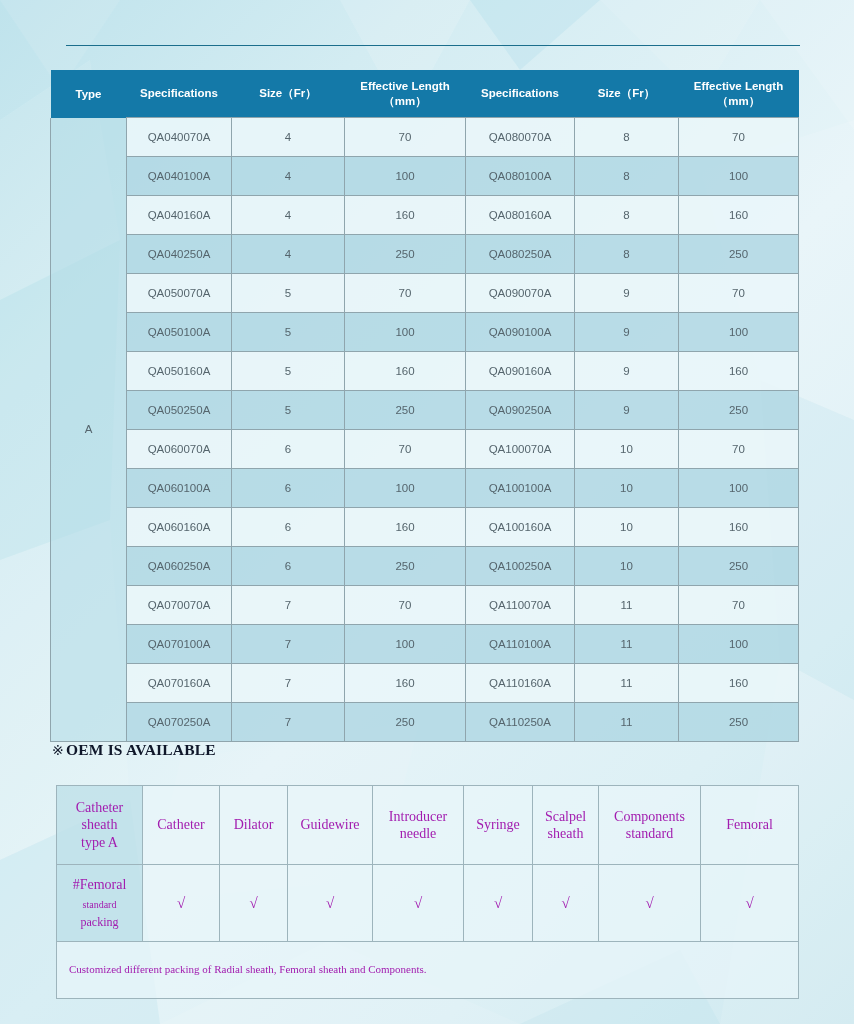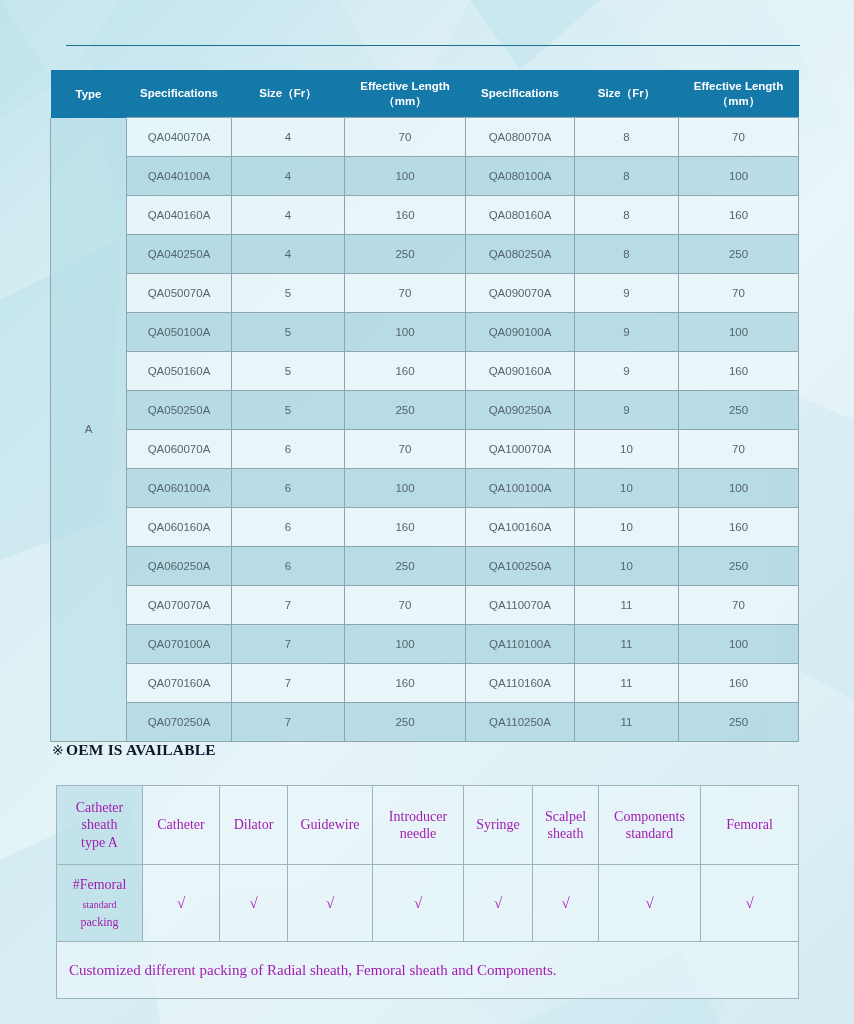--- a/index.html
+++ b/index.html
@@ -144,21 +144,21 @@
     background: rgba(190, 224, 233, 0.80);
   }
   .packing-table td.mark-cell {
     height: 68px;
     font-size: 15px;
   }
   .packing-table td.footer-cell {
     height: 48px;
     text-align: left;
     padding-left: 12px;
-    font-size: 15px;
+    font-size: 11px;
     background: rgba(232, 245, 249, 0.70);
   }
 </style>
 </head>
 <body>
 
 <svg class="facets" viewBox="0 0 854 1024" preserveAspectRatio="none">
   <polygon points="0,0 120,0 60,90" fill="#ffffff" opacity="0.10"></polygon>
   <polygon points="340,0 470,0 405,120" fill="#ffffff" opacity="0.14"></polygon>
   <polygon points="470,0 600,0 520,70" fill="#a9dbe8" opacity="0.28"></polygon>

